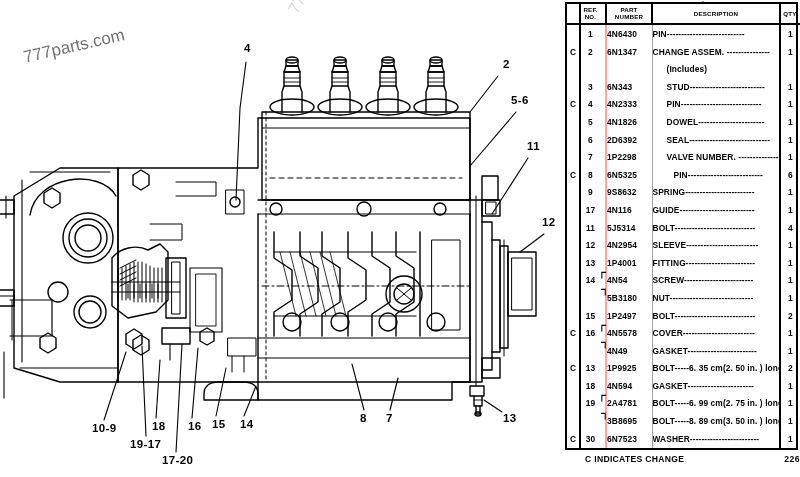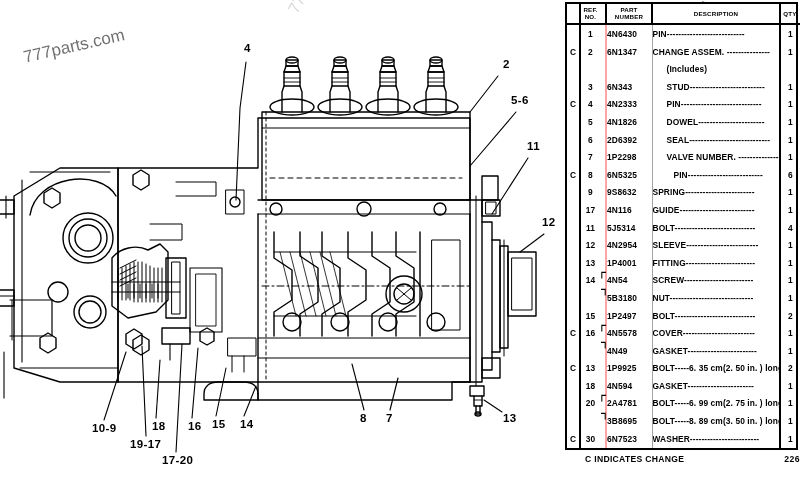--- a/index.html
+++ b/index.html
@@ -615,21 +615,21 @@
         <tr>
           <td class="t-chg"></td>
           <td class="t-ref">18</td>
           <td class="t-brk"></td>
           <td class="t-part">4N594</td>
           <td class="t-desc">GASKET-----------------------</td>
           <td class="t-qty">1</td>
         </tr>
         <tr>
           <td class="t-chg"></td>
-          <td class="t-ref">20</td>
+          <td class="t-ref">19</td>
           <td class="t-brk"><span class="brace">⌜</span></td>
           <td class="t-part">2A4781</td>
           <td class="t-desc">BOLT-----6. 99 cm(2. 75 in. ) long--</td>
           <td class="t-qty">1</td>
         </tr>
         <tr>
           <td class="t-chg"></td>
           <td class="t-ref"></td>
           <td class="t-brk"><span class="brace">⌝</span></td>
           <td class="t-part">3B8695</td>

